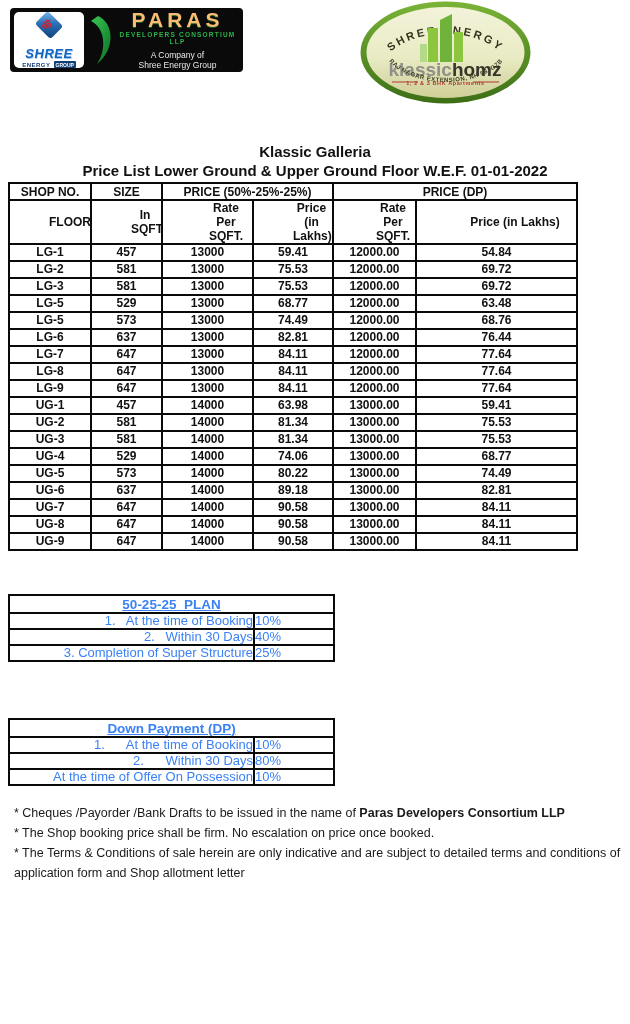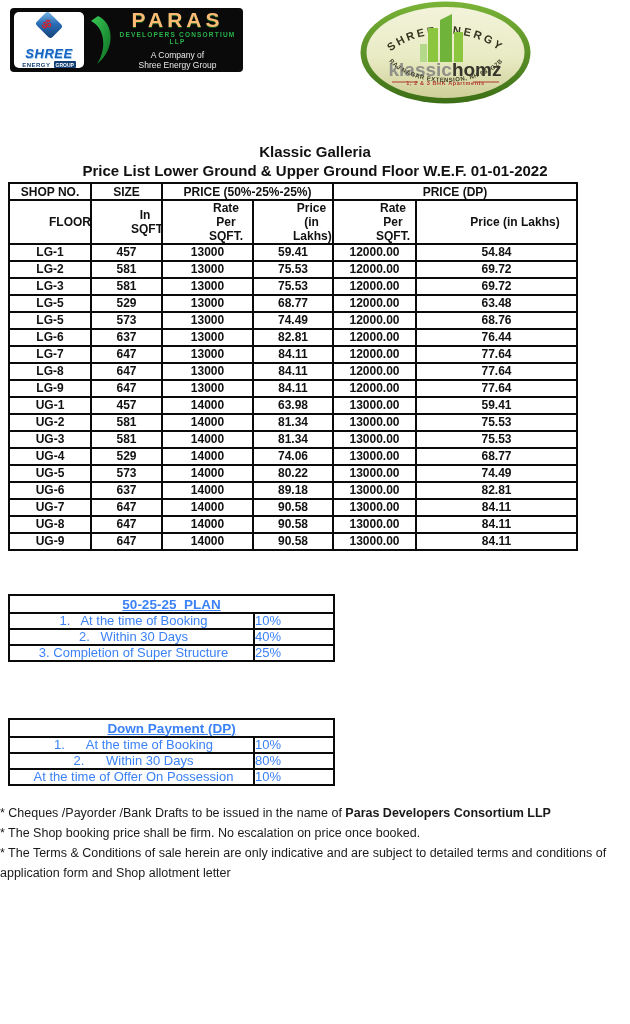--- a/index.html
+++ b/index.html
@@ -94,25 +94,25 @@
   .dp-table   { top: 718px; }
   .sub-table th, .sub-table td {
     border: 2px solid #0a0a0a; color: #3b82f6;
     vertical-align: middle; overflow: hidden;
   }
   .sub-table th {
     font-size: 13.5px; font-weight: bold; text-align: center; height: 18px;
   }
   .sub-table th span { text-decoration: underline; white-space: pre; }
   .sub-table td { font-size: 13px; font-weight: normal; height: 15px; line-height: 14px; }
-  .sub-table td:first-child { text-align: center; padding-left: 4px; white-space: pre-wrap; }
+  .sub-table td:first-child { text-align: right; padding-left: 4px; white-space: pre-wrap; }
   .sub-table td:last-child  { width: 80px; }
 
   
-  .notes { position: absolute; left: 0; top: 803px; width: 617px; }
+  .notes { position: absolute; left: 14px; top: 803px; width: 617px; }
   .note { font-size: 12.5px; color: #1a1a1a; line-height: 20px; font-weight: normal; }
   .note b { font-weight: bold; }
 </style>
 </head>
 <body>
 
 <div class="page">
 
   <div class="logo-left">
     <div class="shree-card">

